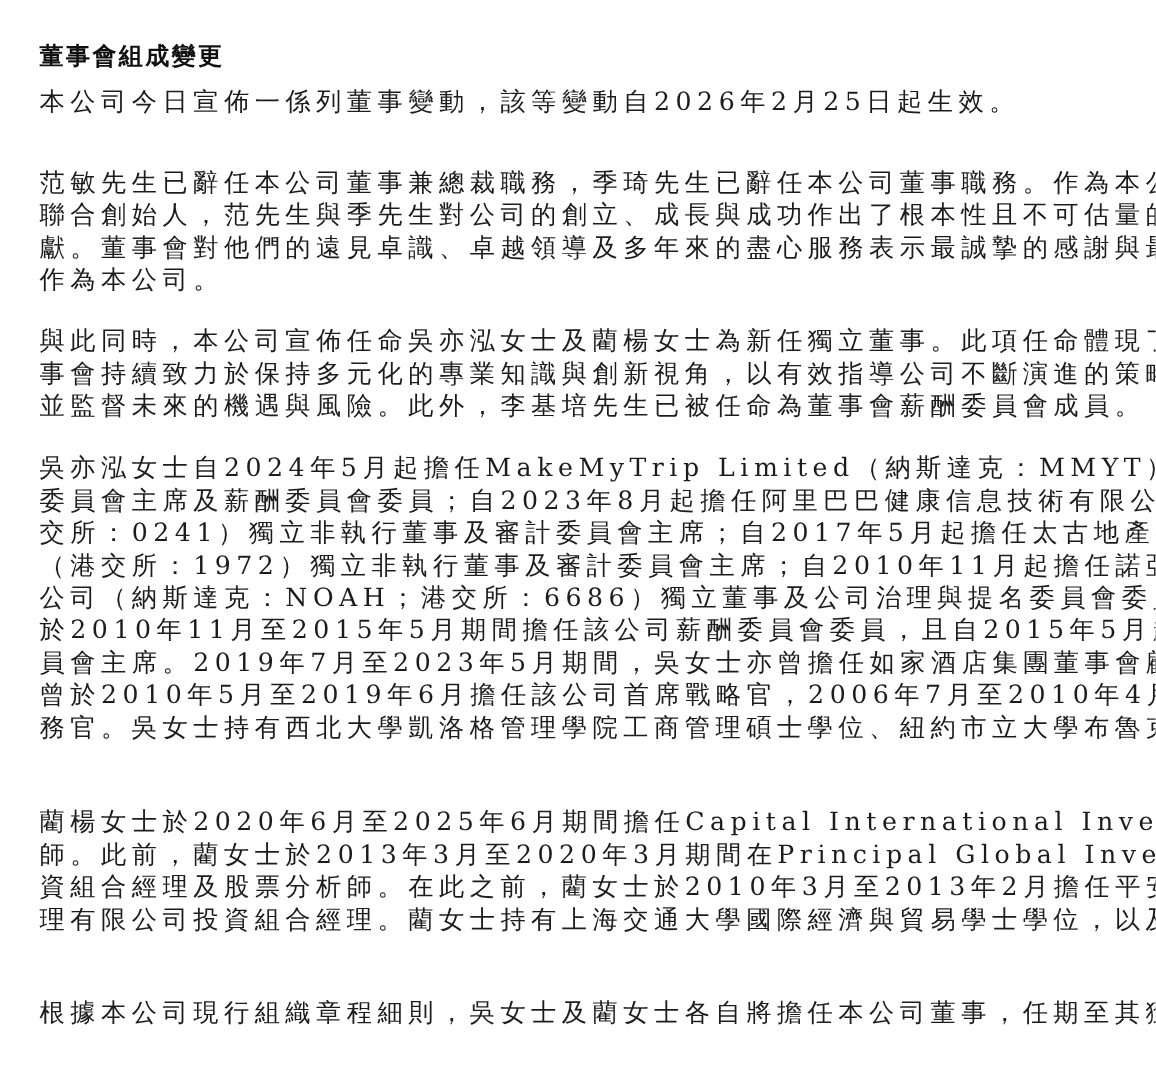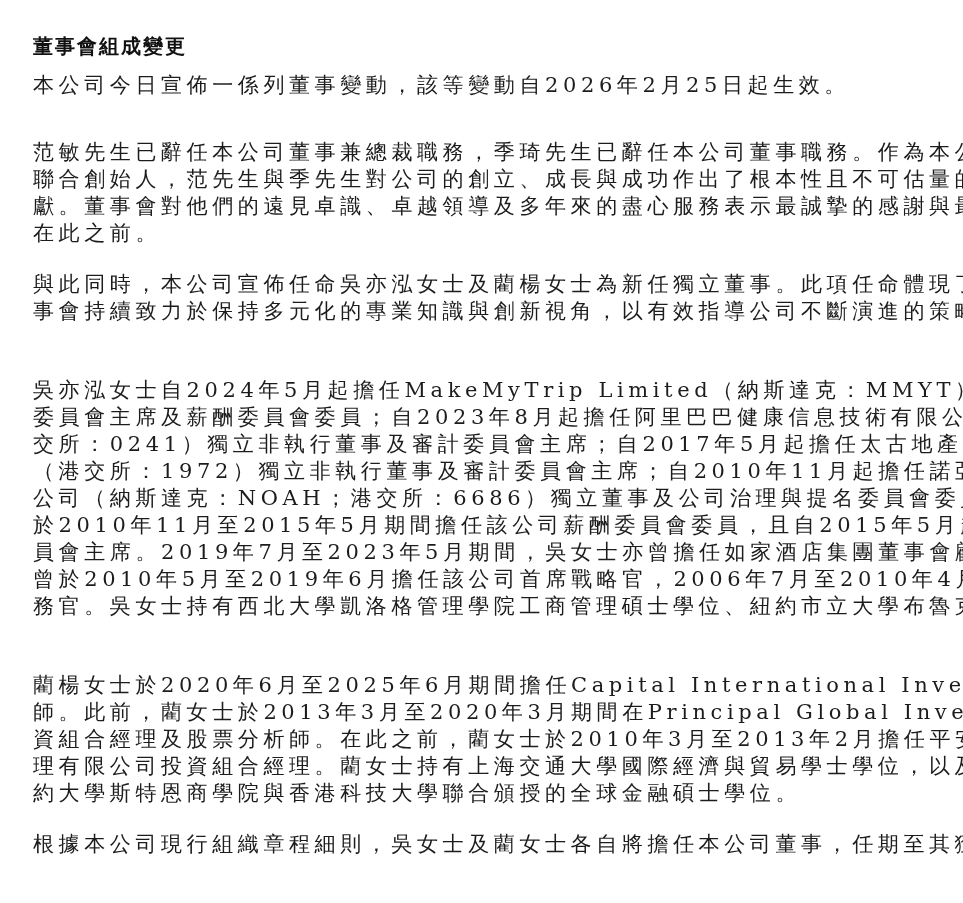--- a/index.html
+++ b/index.html
@@ -56,45 +56,45 @@
   <div class="heading">董事會組成變更</div>
 
   <div class="para" style="top:72px;">
     <span class="line">本公司今日宣佈一係列董事變動，該等變動自2026年2月25日起生效。</span>
   </div>
 
   <div class="para" style="top:139px;">
     <span class="line">范敏先生已辭任本公司董事兼總裁職務，季琦先生已辭任本公司董事職務。作為本公司</span>
     <span class="line">聯合創始人，范先生與季先生對公司的創立、成長與成功作出了根本性且不可估量的貢</span>
     <span class="line">獻。董事會對他們的遠見卓識、卓越領導及多年來的盡心服務表示最誠摯的感謝與最崇</span>
-    <span class="line">在此之前。</span>
+    <span class="line">作為本公司。</span>
   </div>
 
   <div class="para" style="top:271px;">
     <span class="line">與此同時，本公司宣佈任命吳亦泓女士及藺楊女士為新任獨立董事。此項任命體現了董</span>
     <span class="line">事會持續致力於保持多元化的專業知識與創新視角，以有效指導公司不斷演進的策略</span>
+    <span class="line">並監督未來的機遇與風險。此外，李基培先生已被任命為董事會薪酬委員會成員。</span>
   </div>
 
   <div class="para" style="top:377px;">
     <span class="line">吳亦泓女士自2024年5月起擔任MakeMyTrip Limited（納斯達克：MMYT）獨立董事、審計</span>
     <span class="line">委員會主席及薪酬委員會委員；自2023年8月起擔任阿里巴巴健康信息技術有限公司（港</span>
     <span class="line">交所：0241）獨立非執行董事及審計委員會主席；自2017年5月起擔任太古地產有限公司</span>
     <span class="line">（港交所：1972）獨立非執行董事及審計委員會主席；自2010年11月起擔任諾亞控股有限</span>
     <span class="line">公司（納斯達克：NOAH；港交所：6686）獨立董事及公司治理與提名委員會委員，並曾</span>
     <span class="line">於2010年11月至2015年5月期間擔任該公司薪酬委員會委員，且自2015年5月起擔任該委</span>
     <span class="line">員會主席。2019年7月至2023年5月期間，吳女士亦曾擔任如家酒店集團董事會顧問，並</span>
     <span class="line">曾於2010年5月至2019年6月擔任該公司首席戰略官，2006年7月至2010年4月擔任首席財</span>
     <span class="line">務官。吳女士持有西北大學凱洛格管理學院工商管理碩士學位、紐約市立大學布魯克林</span>
   </div>
 
   <div class="para" style="top:672px;">
     <span class="line">藺楊女士於2020年6月至2025年6月期間擔任Capital International Investors（香港）投資分析</span>
     <span class="line">師。此前，藺女士於2013年3月至2020年3月期間在Principal Global Investors工作，曾任投</span>
     <span class="line">資組合經理及股票分析師。在此之前，藺女士於2010年3月至2013年2月擔任平安資產管</span>
     <span class="line">理有限公司投資組合經理。藺女士持有上海交通大學國際經濟與貿易學士學位，以及紐</span>
-    <span class="line">約大學斯特恩商學院與香港科技大學聯合頒授的全球金融碩士學位。</span>
   </div>
 
   <div class="para" style="top:831px;">
     <span class="line">根據本公司現行組織章程細則，吳女士及藺女士各自將擔任本公司董事，任期至其獲委</span>
   </div>
 
 </div>
 
 </body></html>

